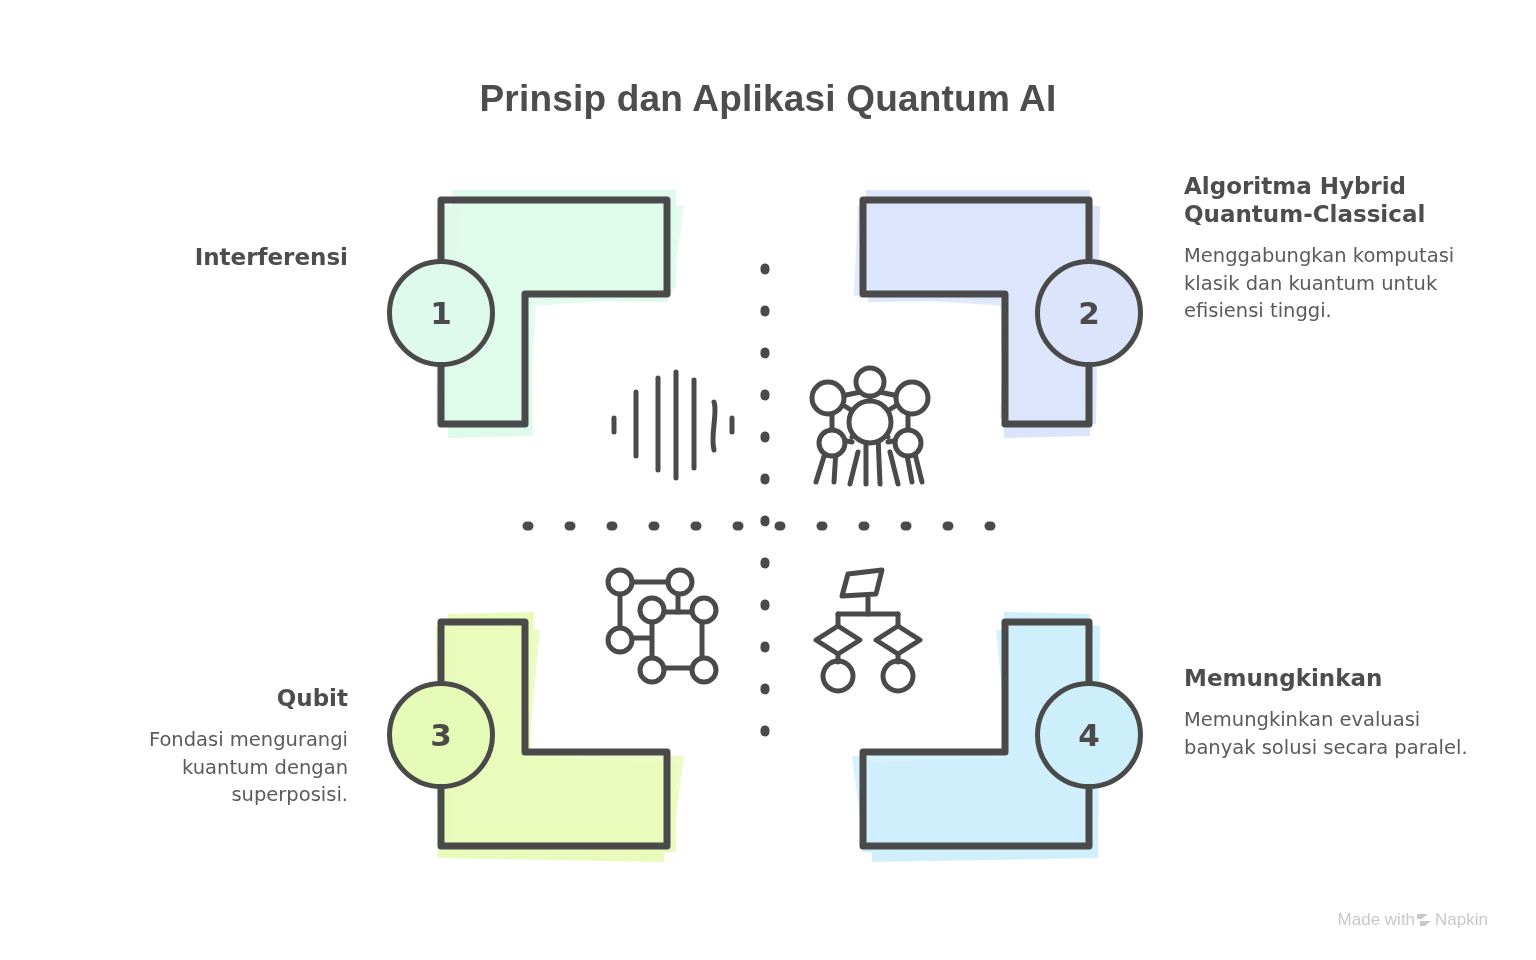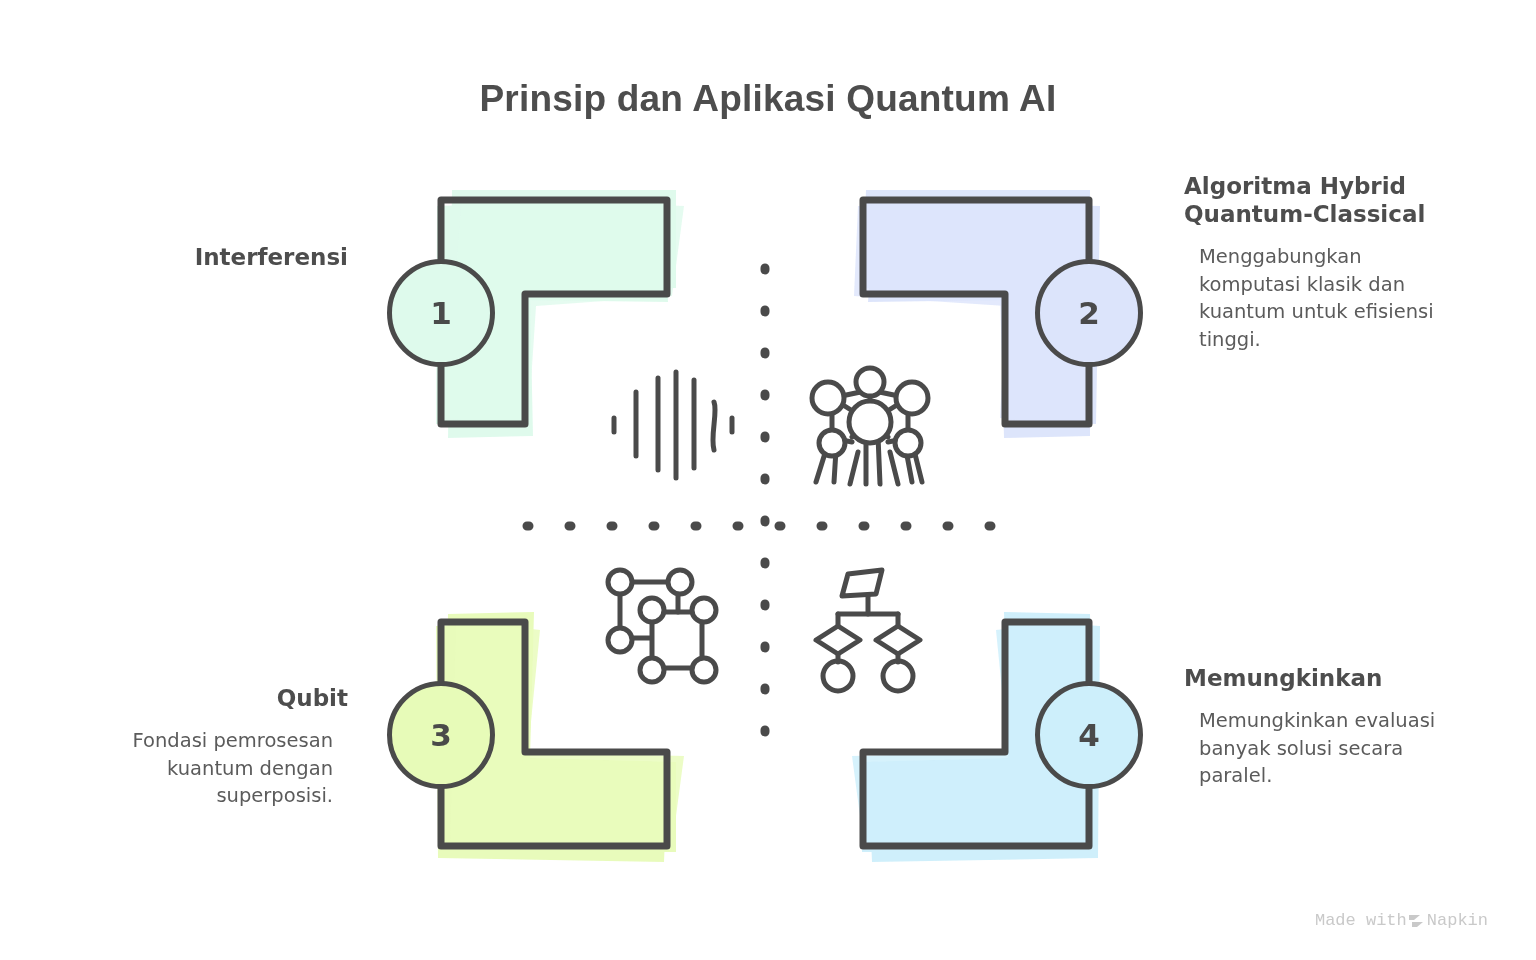--- a/index.html
+++ b/index.html
@@ -47,21 +47,21 @@
     font-weight: bold;
     color: #4d4d4d;
     line-height: 1.22;
     margin: 0 0 14px 0;
   }
   .tb-body {
     font-size: 19.5px;
     font-weight: normal;
     color: #5b5b5b;
     line-height: 1.42;
-    margin: 15px;
+    margin: 0;
   }
 
   #block-1 { left: 78px;   top: 243px; text-align: right; }
   #block-2 { left: 1184px; top: 172px; width: 290px; }
   #block-3 { left: 78px;   top: 684px; }
   #block-4 { left: 1184px; top: 664px; width: 290px; }
 
   
   #diagram {
     position: absolute;
@@ -93,21 +93,21 @@
 
   
   #footer {
     position: absolute;
     right: 48px;
     bottom: 30px;
     display: flex;
     align-items: center;
     color: #c9c9c9;
     font-size: 17px;
-    font-family: Liberation Mono, monospace;
+    font-family: Liberation Sans, sans-serif;
   }
   #footer svg { display: block; }
 </style>
 </head>
 <body>
 
 <div id="canvas">
 
   <div id="title">Prinsip dan Aplikasi Quantum AI</div>
 
@@ -243,21 +243,21 @@
     <p class="tb-heading">Interferensi</p>
   </div>
 
   <div class="textblock tb-right" id="block-2">
     <p class="tb-heading">Algoritma Hybrid Quantum-Classical</p>
     <p class="tb-body">Menggabungkan komputasi klasik dan kuantum untuk efisiensi tinggi.</p>
   </div>
 
   <div class="textblock tb-left" id="block-3">
     <p class="tb-heading">Qubit</p>
-    <p class="tb-body">Fondasi pemrosesan kuantum dengan superposisi.</p>
+    <p class="tb-body">Fondasi mengurangi kuantum dengan superposisi.</p>
   </div>
 
   <div class="textblock tb-right" id="block-4">
     <p class="tb-heading">Memungkinkan</p>
     <p class="tb-body">Memungkinkan evaluasi banyak solusi secara paralel.</p>
   </div>
 
   <div id="footer">
     <span>Made with</span>
     <svg width="20" height="18" viewBox="0 0 20 18">

